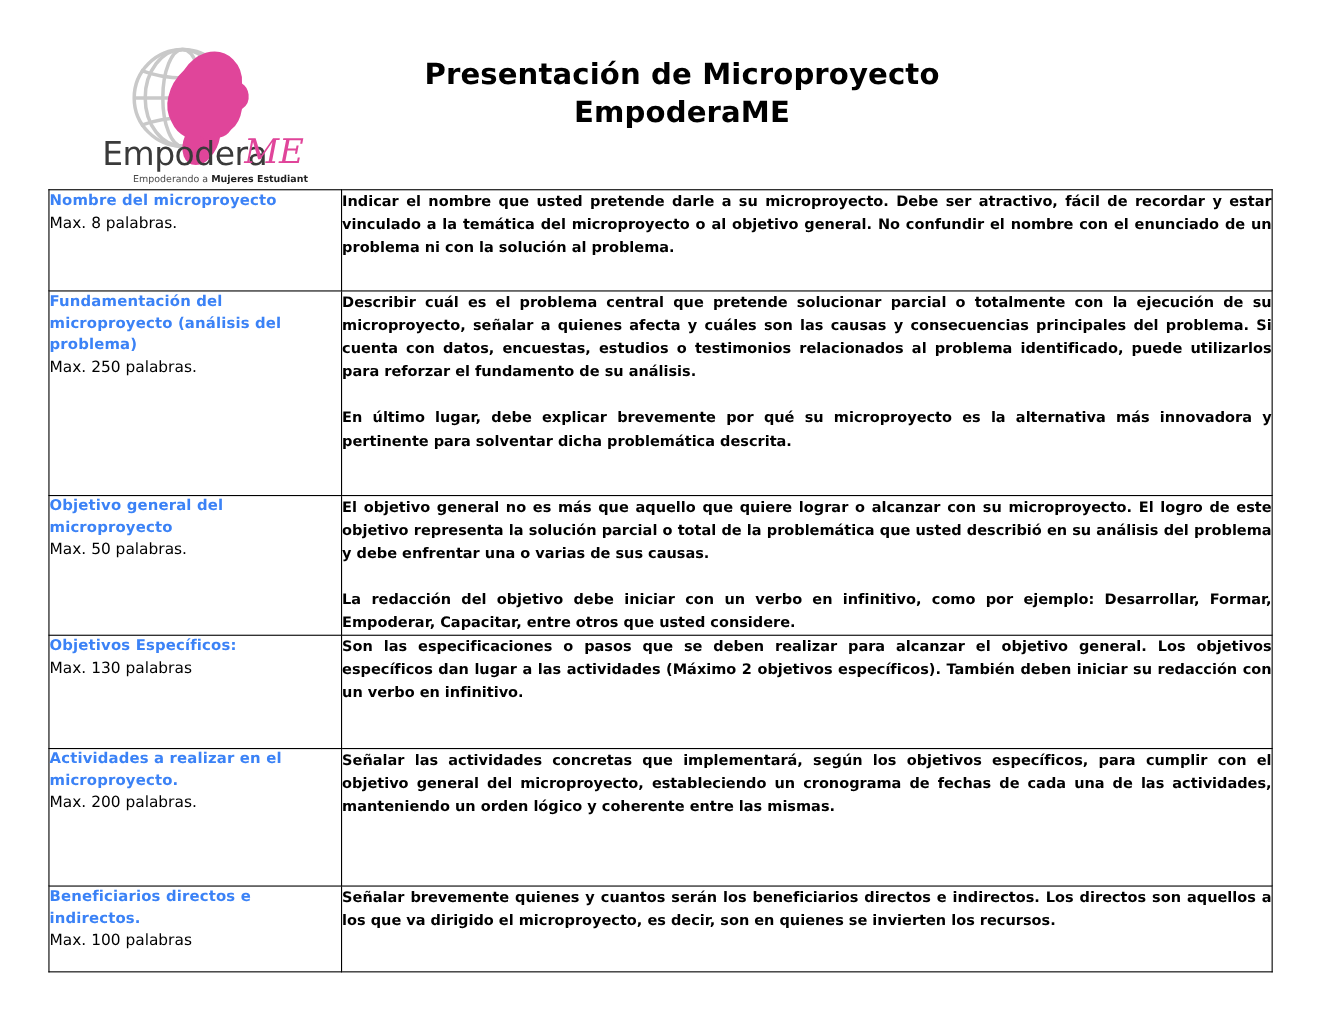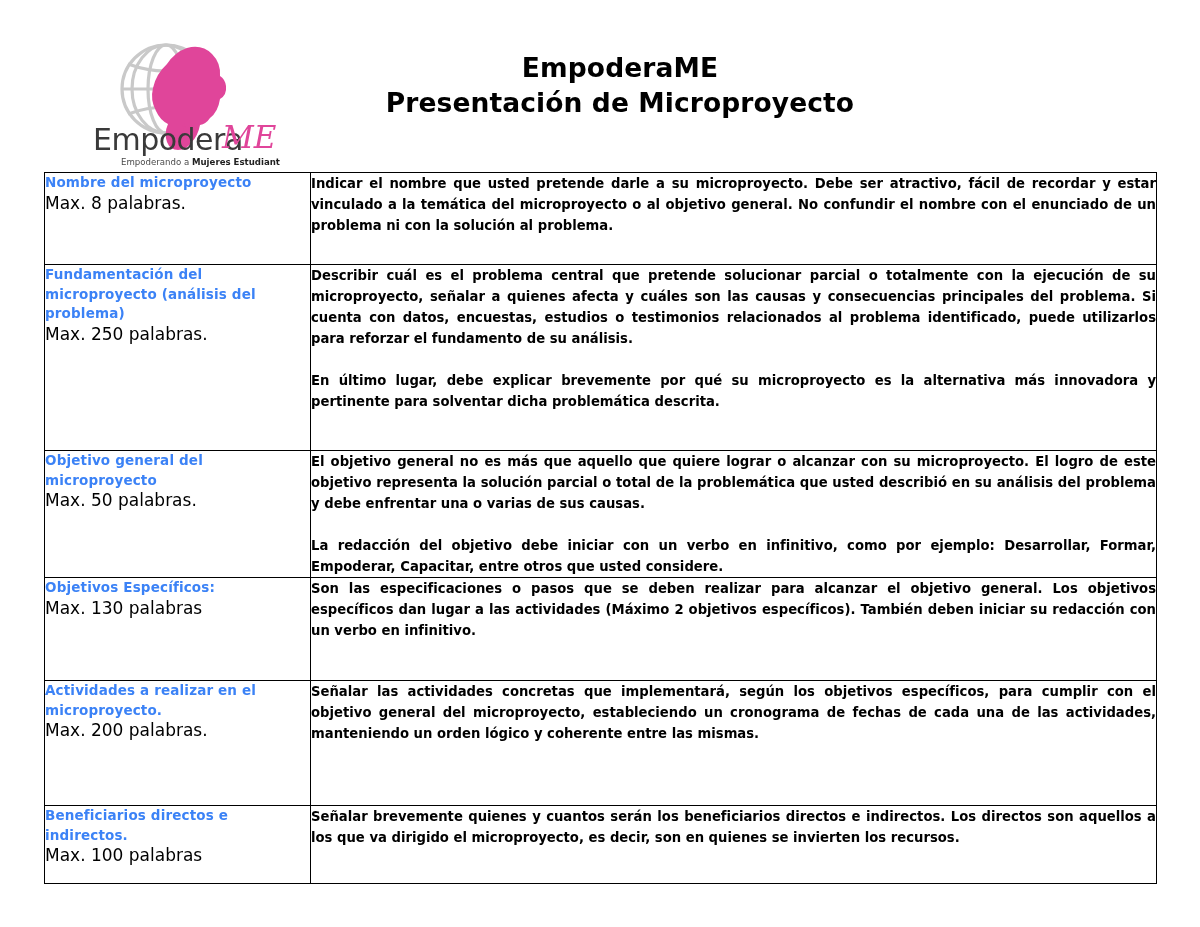--- a/index.html
+++ b/index.html
@@ -82,21 +82,21 @@
     font-family: "DejaVu Sans", "Liberation Sans", sans-serif;
     font-weight: bold;
     font-size: 13.5px;
     line-height: 19.5px;
     letter-spacing: 0.15px;
     color: #3b82f6;
   }
   .label-sub {
     font-family: "DejaVu Sans", "Liberation Sans", sans-serif;
     font-weight: normal;
-    font-size: 17px;
+    font-size: 14px;
     line-height: 20px;
     color: #000000;
     margin-top: 0px;
   }
 
   .desc-cell {
     padding: 16px 13px 14px 13px;
     font-weight: bold;
   }
   .desc-p {
@@ -153,22 +153,22 @@
 
         <text x="132" y="110" font-family="'DejaVu Serif','Liberation Serif',serif" font-size="31" font-style="italic" fill="#E0459A">ME</text>
 
         <text x="31" y="127" font-family="'DejaVu Sans','Liberation Sans',sans-serif" font-size="8.6" fill="#4A4A4A">
           <tspan>Empoderando a </tspan><tspan font-weight="bold" fill="#1F1F1F">Mujeres Estudiantes</tspan>
         </text>
       </svg>
     </div>
 
     <div class="title-block">
+      <div class="title-line">Presentación de Microproyecto</div>
       <div class="title-line">EmpoderaME</div>
-      <div class="title-line">Presentación de Microproyecto</div>
     </div>
   </div>
 
   <table class="form-table">
     <colgroup>
       <col class="col-label">
       <col class="col-desc">
     </colgroup>
     <tbody>
 

